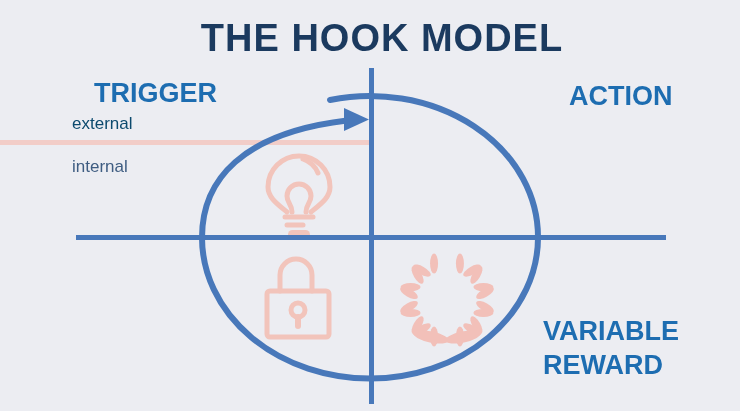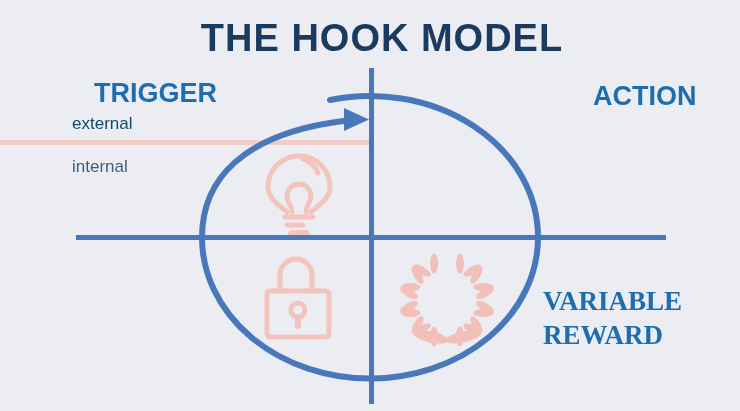--- a/index.html
+++ b/index.html
@@ -21,22 +21,22 @@
     padding-left:12px;
   }
   .quad-label{
     position:absolute;
     font-size:27px;font-weight:bold;
     color:#1d6db1;
     line-height:1.25;
     white-space:nowrap;
   }
   .lbl-trigger{left:74px;top:77px;margin-left:20px;}
-  .lbl-action{left:569px;top:80px;margin-left:24px;}
-  .lbl-variable-reward{left:543px;top:285px;font-family:Liberation Serif, serif;}
+  .lbl-action{left:569px;top:80px;}
+  .lbl-variable-reward{left:543px;top:315px;}
   .lbl-investment{left:74px;top:338px;}
   .sub-label{
     position:absolute;left:72px;
     font-size:17px;font-weight:normal;
     color:#0c4a6e;
     line-height:1;
   }
   .sub-external{top:115px;}
   .sub-internal{top:146px;color:#3f5d82;margin-top:12px;}
   svg.overlay{position:absolute;left:0;top:0;}

